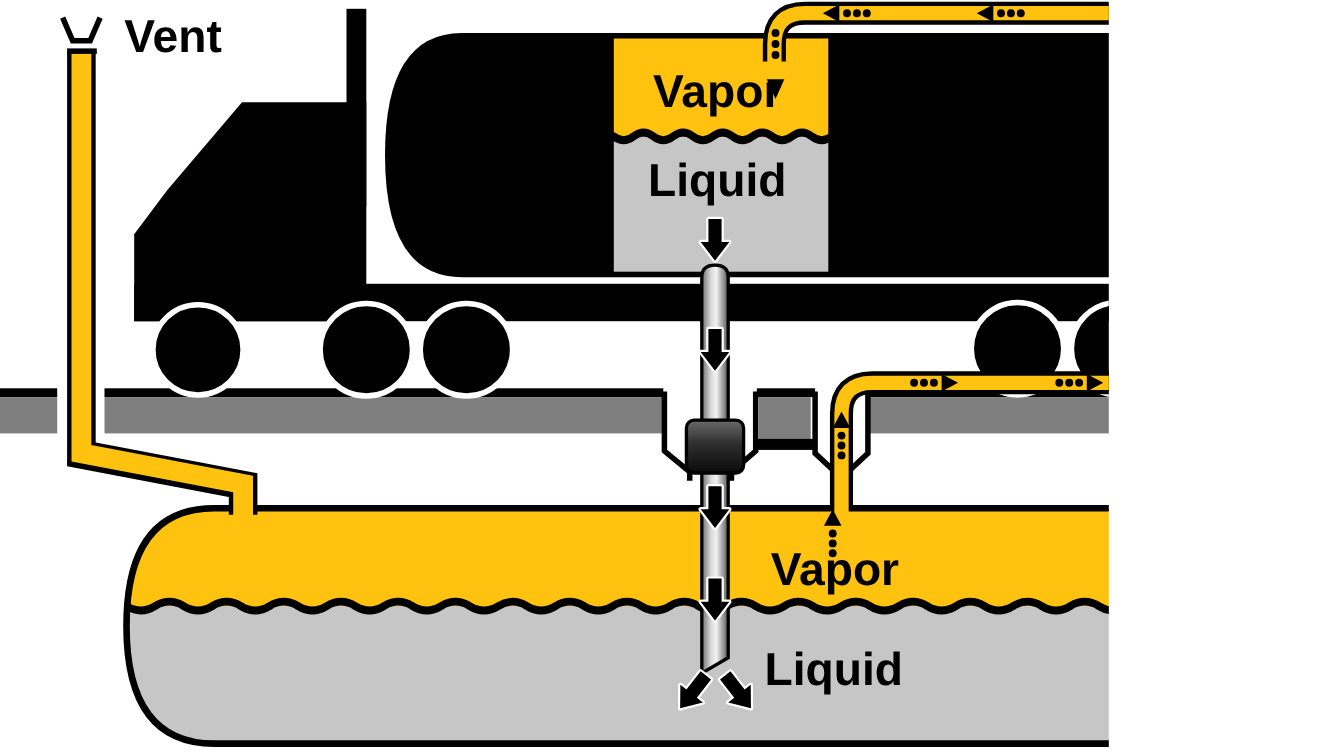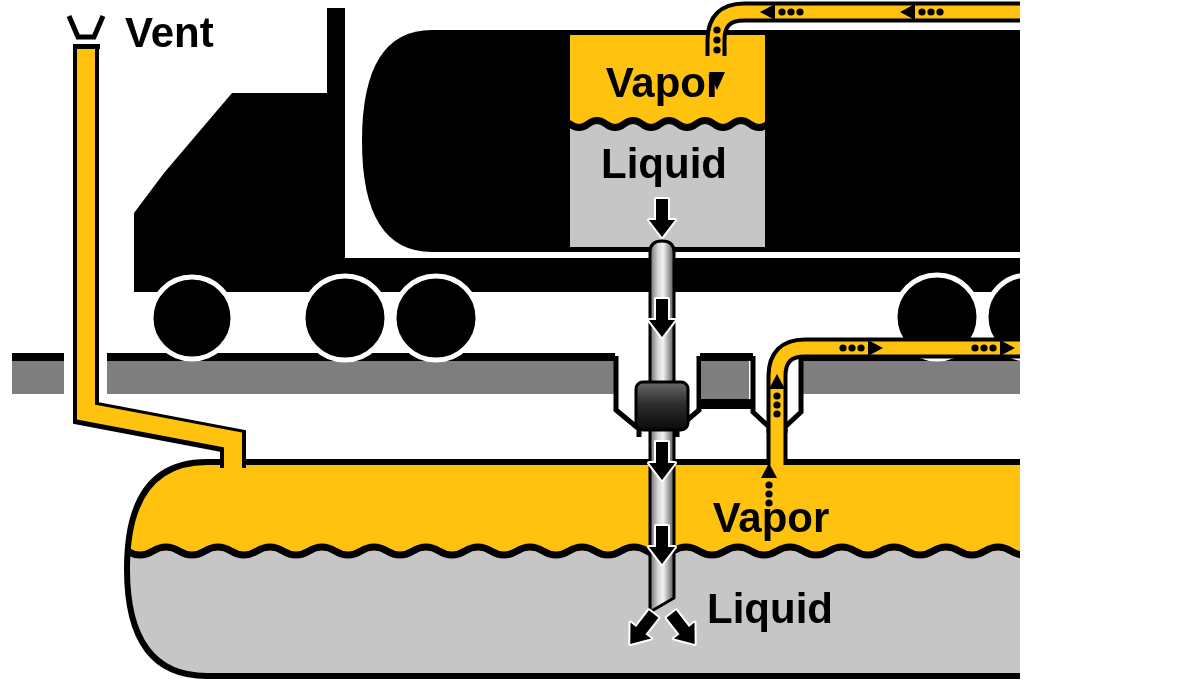--- a/index.html
+++ b/index.html
@@ -4,21 +4,21 @@
 <style>
   :root{
     --c-yellow:#FFC20E;
     --c-lgray:#C6C6C6;
     --c-ground:#7E7E7E;
     --c-black:#000000;
     --c-white:#FFFFFF;
   }
   html,body{margin:0;padding:0;background:#fff;}
   .stage{position:relative;width:1008px;height:685px;background:var(--c-white);overflow:hidden;
-         font-family:"Liberation Sans",sans-serif;padding-left:12px;}
+         font-family:"Liberation Sans",sans-serif;}
   svg{display:block;}
   .f-black{fill:var(--c-black);}
   .f-yellow{fill:var(--c-yellow);}
   .f-lgray{fill:var(--c-lgray);}
   .f-ground{fill:var(--c-ground);}
   .wheel{fill:var(--c-black);stroke:var(--c-white);stroke-width:5;}
   .outline{fill:none;stroke:var(--c-black);}
   .pipe-case{fill:none;stroke:var(--c-black);stroke-width:21;}
   .pipe-fill{fill:none;stroke:var(--c-yellow);stroke-width:13;}
   .vent-case{fill:none;stroke:var(--c-black);stroke-width:26;stroke-linejoin:miter;}

